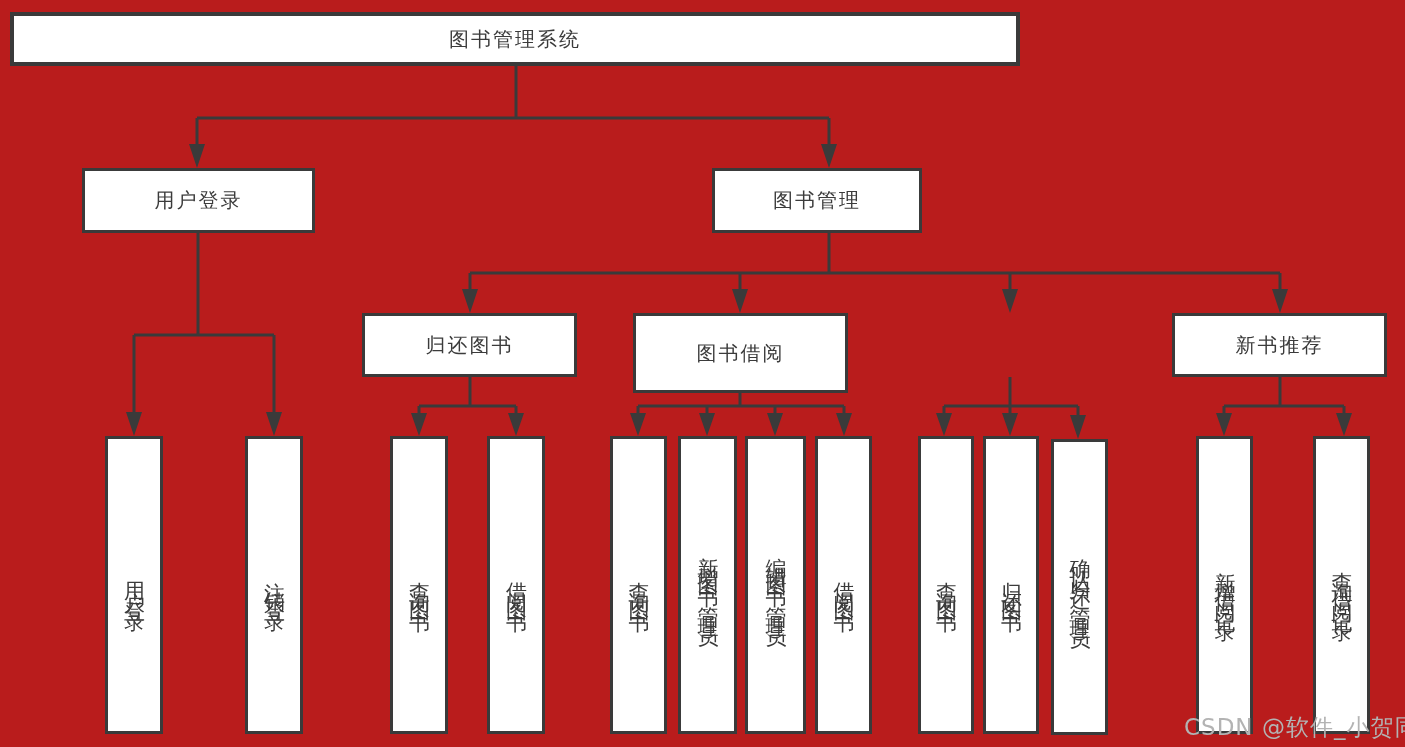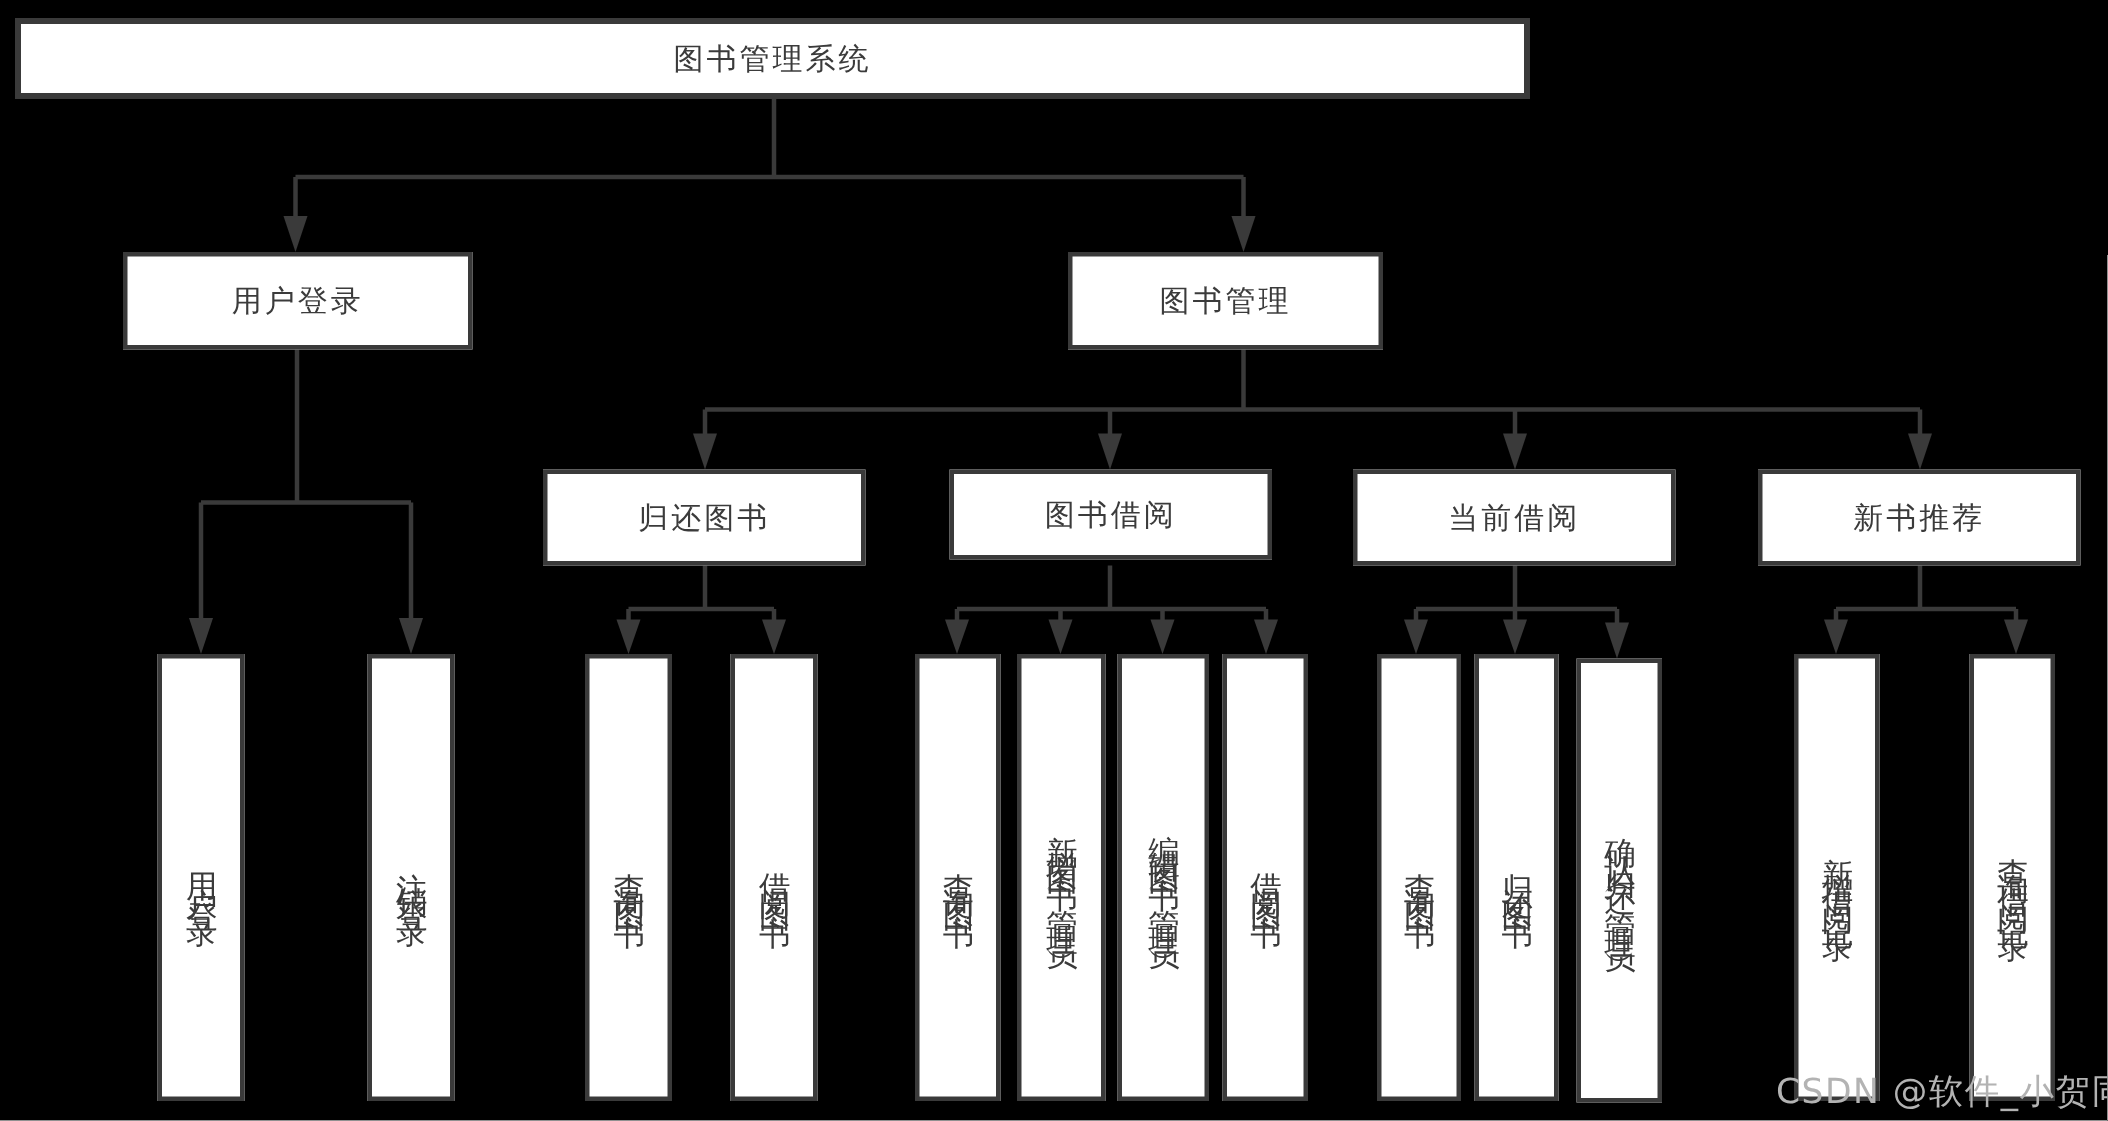--- a/index.html
+++ b/index.html
@@ -1,18 +1,18 @@
 <!DOCTYPE html>
 <html><head>
 <meta charset="utf-8">
 <style>
   html,body { margin:0; padding:0; background:#ffffff; }
   body { font-family:"DejaVu Sans","Liberation Sans",sans-serif; }
   #stage {
-    position:relative; width:1405px; height:747px; background:#000000;
+    position:relative; width:1405px; height:747px; background:#b91c1c;
     overflow:hidden; color:#3b3b3b;text-align:right;
   }
   #wires { position:absolute; left:0; top:0; width:1405px; height:747px; }
   .node {
     position:absolute; box-sizing:border-box;
     border:3px solid #3a3a3a; background:#ffffff;
     display:flex; align-items:center; justify-content:center;
     color:#3b3b3b;
   }
   .node.root { border-width:4px; }
@@ -78,25 +78,22 @@
   <div class="node" style="left:82px; top:168px; width:233px; height:65px;">
     <span class="label">用户登录</span>
   </div>
   <div class="node" style="left:712px; top:168px; width:210px; height:65px;">
     <span class="label">图书管理</span>
   </div>
 
   <div class="node" style="left:362px; top:313px; width:215px; height:64px;">
     <span class="label">归还图书</span>
   </div>
-  <div class="node" style="left:633px; top:313px; width:215px; height:60px;font-family:Liberation Serif, serif;">
+  <div class="node" style="left:633px; top:313px; width:215px; height:80px;font-family:Liberation Serif, serif;">
     <span class="label">图书借阅</span>
-  </div>
-  <div class="node" style="left:902px; top:313px; width:215px; height:64px;">
-    <span class="label">当前借阅</span>
   </div>
   <div class="node" style="left:1172px; top:313px; width:215px; height:64px;">
     <span class="label">新书推荐</span>
   </div>
 
   <div class="node v" style="left:105px; top:436px; width:58px; height:298px;">
     <span class="label">用户登录</span>
   </div>
   <div class="node v" style="left:245px; top:436px; width:58px; height:298px;">
     <span class="label">注销登录</span>

